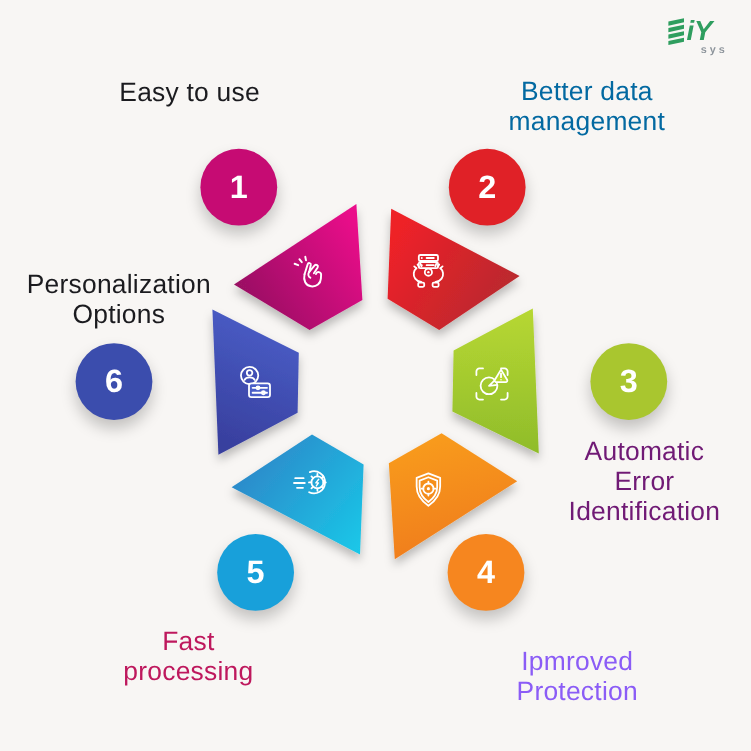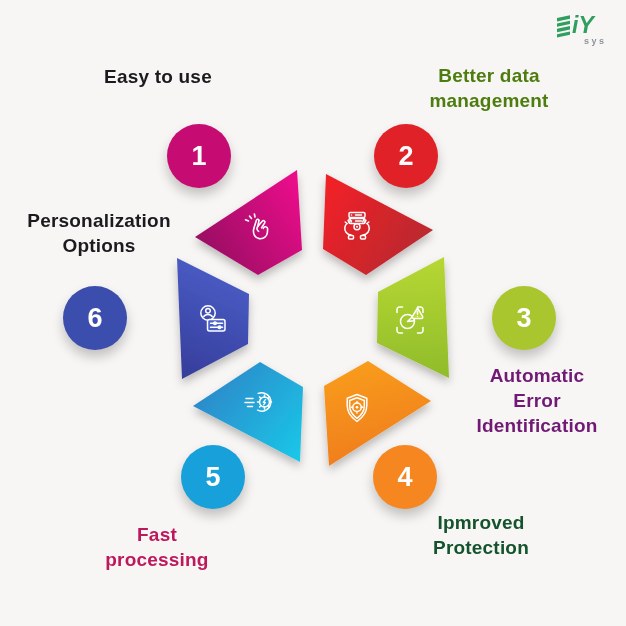--- a/index.html
+++ b/index.html
@@ -7,22 +7,22 @@
     width:626px;height:626px;
     font-family:"Liberation Sans", sans-serif;
     position:relative;overflow:hidden;
   }
   .stage{position:absolute;inset:0;width:626px;height:626px;}
   .hex-svg{position:absolute;left:0;top:0;}
   .label{
     position:absolute;
     transform:translateX(-50%);
     text-align:center;
-    font-weight:700;
-    font-size:19px;
+    font-weight:400;
+    font-size:22px;
     line-height:25px;
     white-space:pre-line;
     letter-spacing:0.2px;
   }
   .step-circle{
     position:absolute;
     width:64px;height:64px;
     border-radius:50%;
     display:flex;align-items:center;justify-content:center;
     color:#ffffff;
@@ -154,30 +154,30 @@
       <span>4</span>
     </div>
   <div class="step-circle" style="left: 181px; top: 445px; background: rgb(24, 160, 218);">
       <span>5</span>
     </div>
   <div class="step-circle" style="left: 63px; top: 286px; background: rgb(59, 77, 173);">
       <span>6</span>
     </div>
 
   <div class="label" style="left: 158px; top: 64px; color: rgb(27, 27, 31);">Easy to use</div>
-  <div class="label" style="left: 489px; top: 63px; color: #4d7c0f;">Better data
+  <div class="label" style="left: 489px; top: 63px; color: #0369a1;">Better data
 management</div>
   <div class="label" style="left: 537px; top: 363px; color: #701a75;">Automatic
 Error
 Identification</div>
-  <div class="label" style="left: 481px; top: 510px; color: #14532d;">Ipmroved
+  <div class="label" style="left: 481px; top: 538px; color: #8b5cf6;">Ipmroved
 Protection</div>
   <div class="label" style="left: 157px; top: 522px; color: #be185d;">Fast
 processing</div>
-  <div class="label" style="left: 99px; top: 208px; color: rgb(27, 27, 31);">Personalization
+  <div class="label" style="left: 99px; top: 224px; color: rgb(27, 27, 31);">Personalization
 Options</div>
 
   <svg class="logo" viewBox="0 0 68 52">
     <g transform="translate(3,12) skewY(-12)">
       <rect x="0" y="0" width="13" height="3.4" fill="#2f9e5f"></rect>
       <rect x="0" y="5.4" width="13" height="3.4" fill="#2f9e5f"></rect>
       <rect x="0" y="10.8" width="13" height="3.4" fill="#2f9e5f"></rect>
       <rect x="0" y="16.2" width="13" height="3.4" fill="#2f9e5f"></rect>
     </g>
     <text x="18" y="27" font-size="23" font-weight="700" font-style="italic" fill="#2f9e5f">iY</text>

